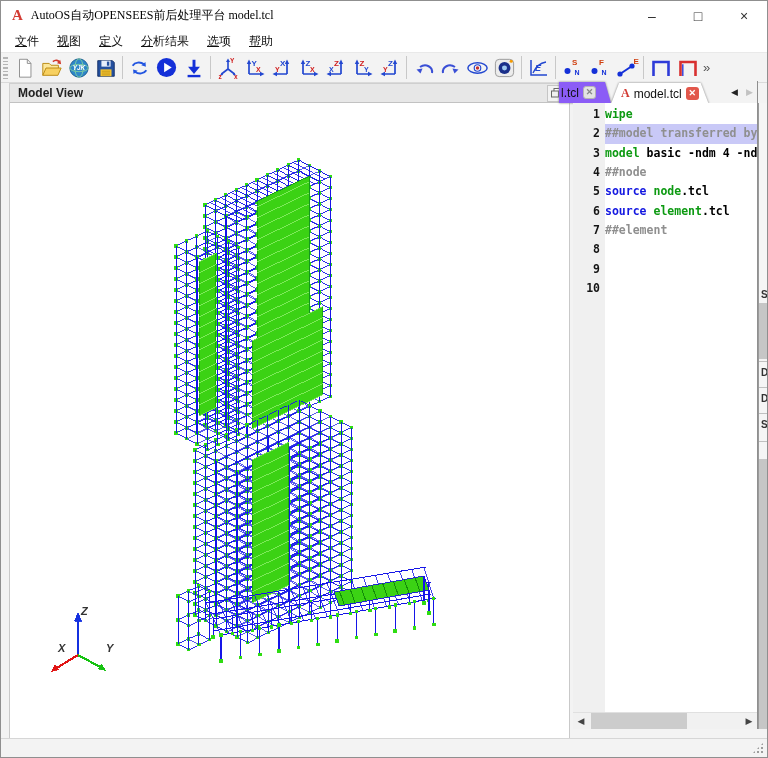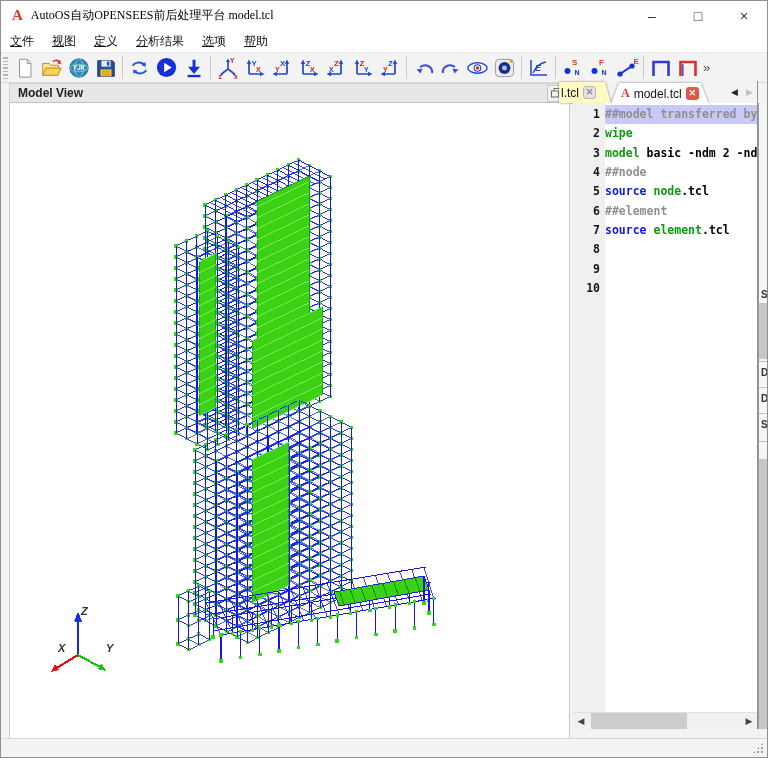--- a/index.html
+++ b/index.html
@@ -7,21 +7,21 @@
           background:#f3f3f3;font-family:"Liberation Sans",sans-serif;overflow:hidden;}
   
   .titlebar{height:29px;background:#ffffff;display:flex;align-items:center;}
   .applogo{font:bold 15px "Liberation Serif",serif;color:#d33b33;margin:0 8px 0 11px;}
   .apptitle{font-size:12px;color:#000;font-family:Liberation Serif, serif;}
   .wincontrols{margin-left:auto;display:flex;height:100%;}
   .wbtn{width:46px;height:100%;display:flex;align-items:center;justify-content:center;
         font-size:14px;color:#333;}
   
   .menubar{height:22px;background:#ffffff;display:flex;align-items:center;font-size:12px;color:#111;
-           border-bottom:1px solid #e9e9e9;}
+           border-bottom:1px solid #e9e9e9;padding-left:5px;}
   .menuitem{padding:2px 9px;}
   .menuitem .mk{text-decoration:underline;}
   
   .toolbar{height:29px;background:#f3f3f3;display:flex;align-items:center;border-bottom:1px solid #dadada;}
   .tgrip{width:5px;height:22px;margin:0 3px 0 2px;
          background:repeating-linear-gradient(180deg,#b5b5b5 0 1.5px,transparent 1.5px 3.5px);}
   .tbtn{width:27px;height:26px;display:flex;align-items:center;justify-content:center;flex:none;}
   .tbtn svg{display:block;}
   .tsep{width:1px;height:23px;background:#c8c8c8;margin:0 3px;flex:none;}
   .toverflow{font-size:13px;color:#555;margin-left:2px;}
@@ -33,21 +33,21 @@
   .floatbtn{margin-left:auto;width:16px;height:15px;background:#f2f2f2;border:1px solid #c5c5c5;
             display:flex;align-items:center;justify-content:center;}
   .mvcanvas{position:relative;height:636px;background:#ffffff;border:1px solid #c9c9c9;border-top:none;box-sizing:border-box;}
   
   .editorpanel{position:absolute;left:572px;top:80px;width:185px;height:648px;box-sizing:border-box;
                border-right:1px solid #8f8f8f;background:#fff;}
   .tabstrip{position:relative;height:22px;background:#f3f3f3;border-bottom:1px solid #9a9a9a;
             display:flex;align-items:flex-end;}
   .tabwrap{filter:drop-shadow(0 0 1px #7d7d7d);}
   .tab{height:21px;display:flex;align-items:center;font-size:12px;color:#111;padding:0 10px;gap:4px;}
-  .tab-partial{clip-path:polygon(0 0,calc(100% - 6px) 0,100% 100%,0 100%);background:#fef9c3;
+  .tab-partial{clip-path:polygon(0 0,calc(100% - 6px) 0,100% 100%,0 100%);background:#8b5cf6;
                width:46px;margin-left:-14px;padding:0 4px 0 2px;}
   .tab-active{clip-path:polygon(8px 0,calc(100% - 8px) 0,100% 100%,0 100%);background:#ffffff;margin-bottom:-1px;}
   .tab .ta{font:bold 12px "Liberation Serif",serif;color:#d33b33;}
   .closebox{width:13px;height:13px;border-radius:3px;background:#e2574b;color:#fff;font:bold 9px "Liberation Sans",sans-serif;
             display:flex;align-items:center;justify-content:center;line-height:1;}
   .closebox.gray{background:#e3e3e3;border:1px solid #b5b5b5;color:#888;box-sizing:border-box;}
   .tabarrows{position:absolute;right:1px;top:3px;display:flex;gap:2px;background:#f3f3f3;padding-left:2px;}
   .tarrow{width:13px;height:16px;display:flex;align-items:center;justify-content:center;font-size:9px;color:#222;}
   .tarrow.disabled{color:#c2c2c2;}
   .codearea{position:absolute;top:22px;left:0;right:0;bottom:16px;display:flex;overflow:hidden;background:#fff;}
@@ -2436,27 +2436,27 @@
           <div>3</div>
           <div>4</div>
           <div>5</div>
           <div>6</div>
           <div>7</div>
           <div>8</div>
           <div>9</div>
           <div>10</div>
         </div>
       <div class="codecol" id="code">
+          <div class="cl"><span class="tok-kw2">wipe</span></div>
           <div class="cl selrow"><span class="tok-com">##model transferred by</span></div>
-          <div class="cl"><span class="tok-kw2">wipe</span></div>
-          <div class="cl"><span class="tok-kw2">model</span><span class="tok-pl"> basic -ndm 2 -nd</span></div>
+          <div class="cl"><span class="tok-kw2">model</span><span class="tok-pl"> basic -ndm 4 -nd</span></div>
           <div class="cl"><span class="tok-com">##node</span></div>
           <div class="cl"><span class="tok-kw1">source</span><span class="tok-pl"> </span><span class="tok-kw2">node</span><span class="tok-pl">.tcl</span></div>
+          <div class="cl"><span class="tok-kw1">source</span><span class="tok-pl"> </span><span class="tok-kw2">element</span><span class="tok-pl">.tcl</span></div>
           <div class="cl"><span class="tok-com">##element</span></div>
-          <div class="cl"><span class="tok-kw1">source</span><span class="tok-pl"> </span><span class="tok-kw2">element</span><span class="tok-pl">.tcl</span></div>
           <div class="cl"></div>
         </div>
     </div>
     <div class="hscroll">
       <span class="hs-arrow" style="left:0">◀</span>
       <span class="hs-thumb"></span>
       <span class="hs-arrow" style="right:0">▶</span>
     </div>
   </div>
 

